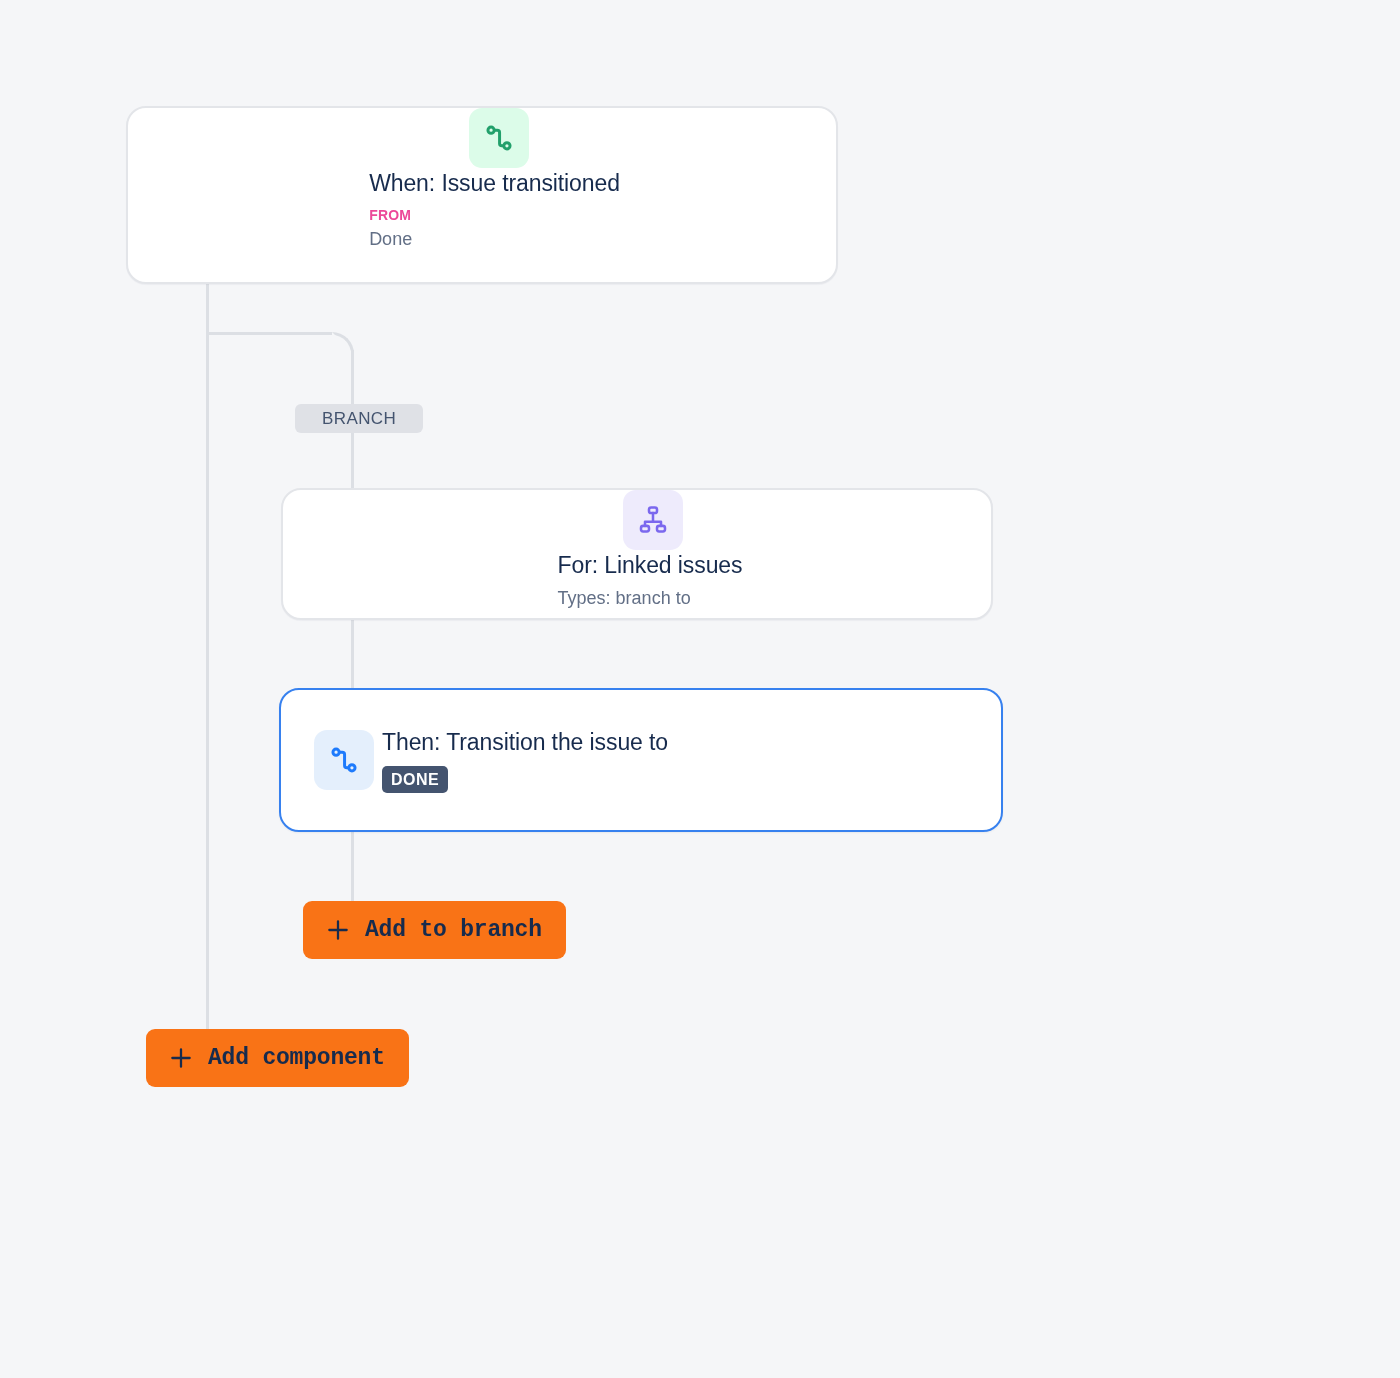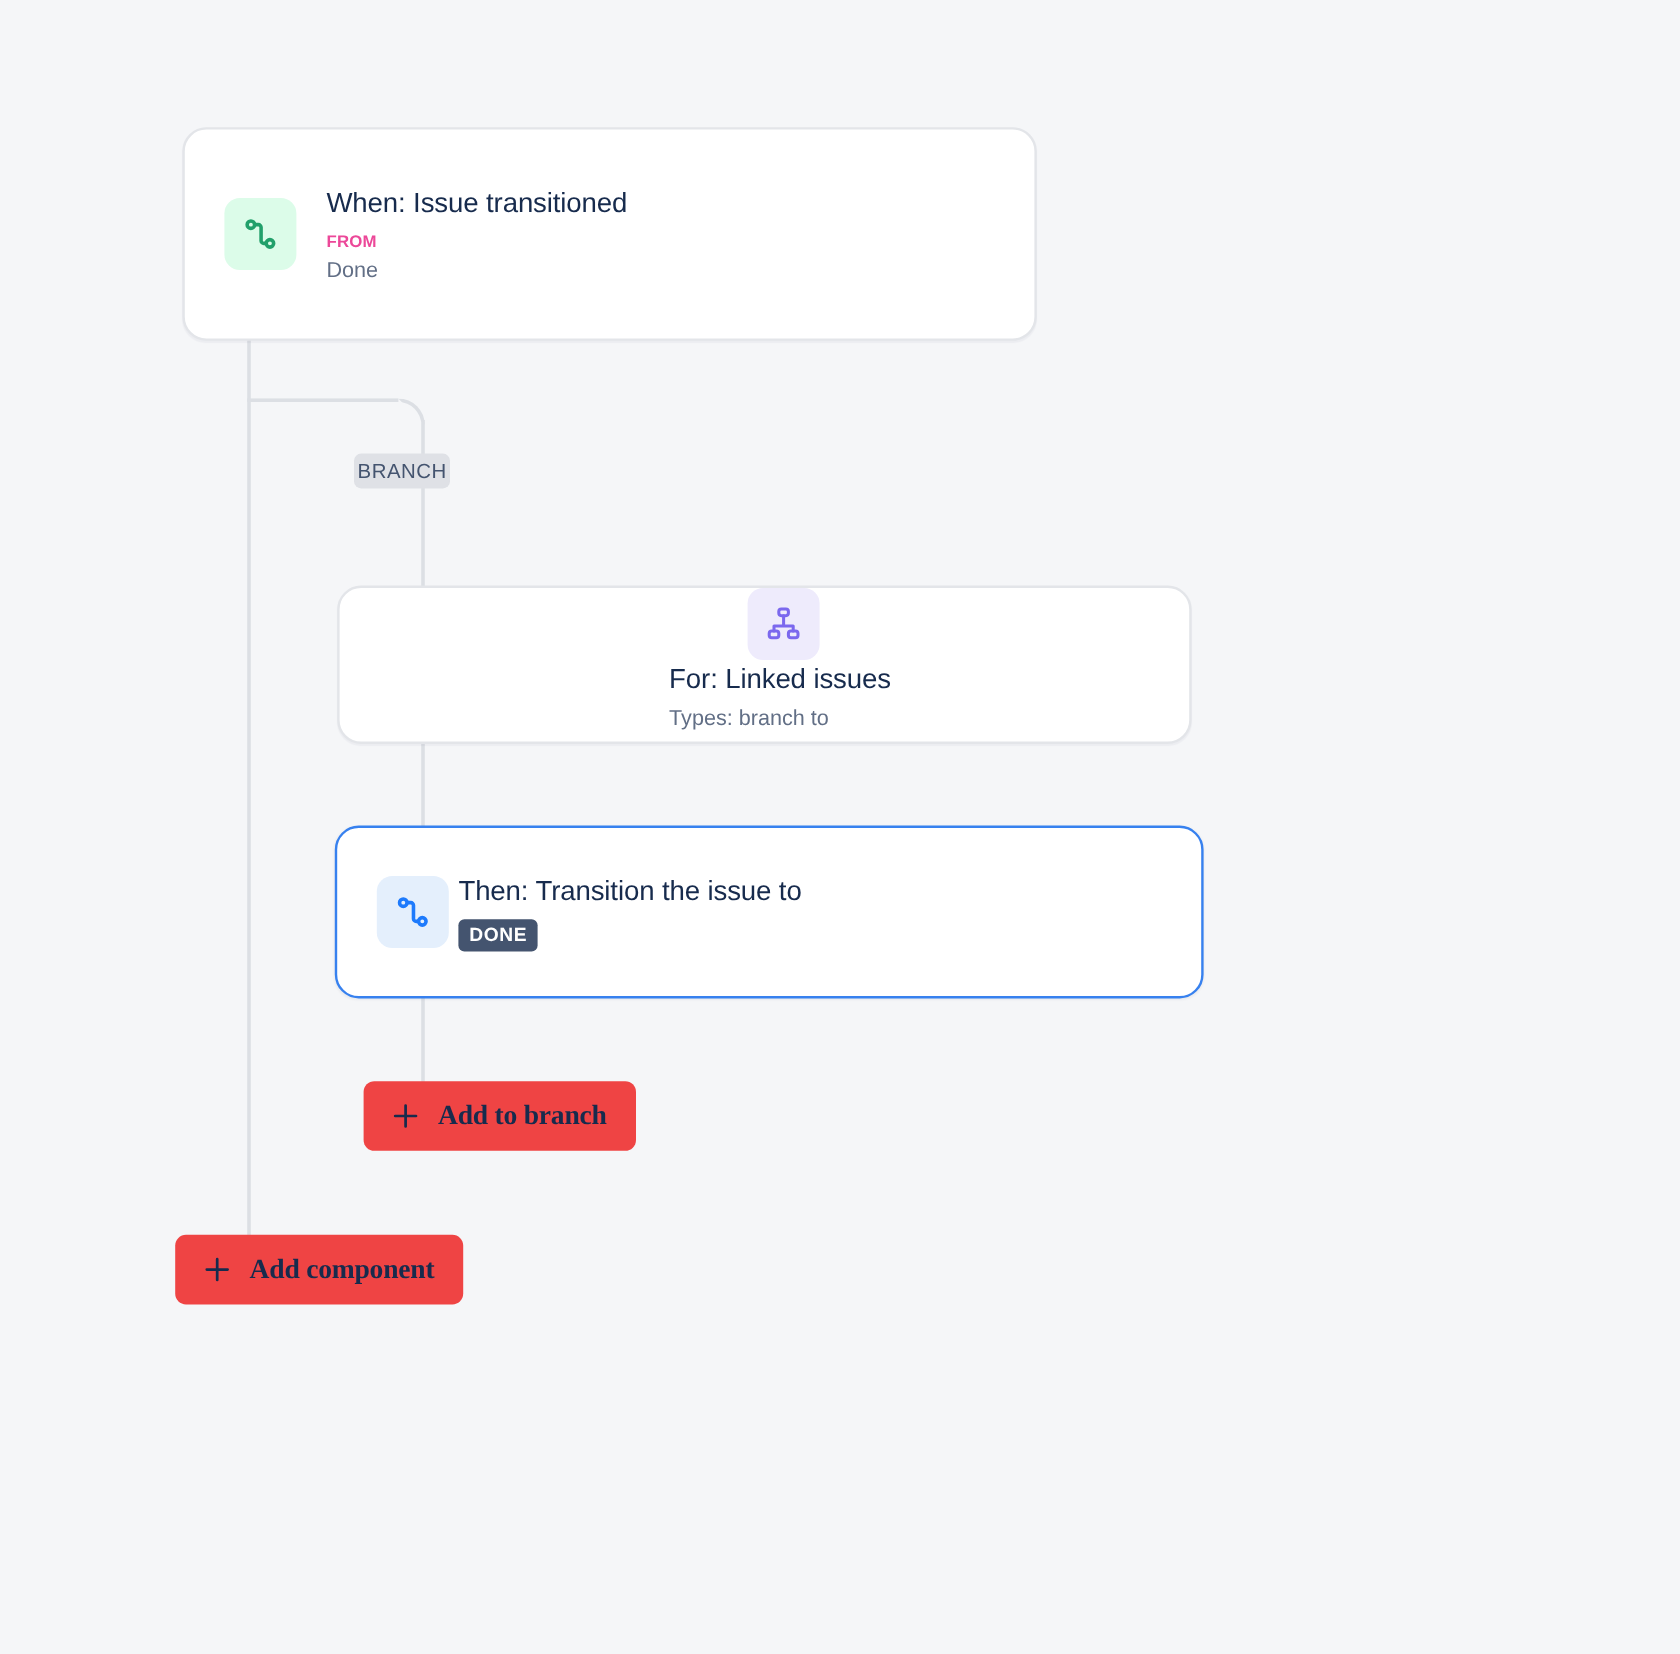--- a/index.html
+++ b/index.html
@@ -60,23 +60,23 @@
     left: 351px;
     top: 350px;
     width: 3px;
     height: 560px;
   }
 
   
   .branch-badge {
     position: absolute;
     left: 295px;
-    top: 378px;
+    top: 404px;
     height: 29px;
-    padding: 0 3px;
+    padding: 0 27px;
     display: flex;
     align-items: center;
     background: #DFE1E6;
     border-radius: 6px;
     color: #44546F;
     font-size: 17px;
     letter-spacing: 0.4px;
     font-weight: 400;
   }
 
@@ -90,24 +90,25 @@
     display: flex;
     align-items: center;
     box-shadow: 0 1px 1px rgba(9,30,66,0.04);
   }
   .card.selected {
     border: 2px solid #3781EF;
     box-shadow: 0 1px 2px rgba(9,30,66,0.06);
   }
 
   .card-trigger {
-    left: 152px;
+    left: 126px;
     top: 106px;
     width: 712px;
     height: 178px;
+    flex-direction: column;
   }
   .card-branch {
     left: 281px;
     top: 488px;
     width: 712px;
     height: 132px;
     flex-direction: column;
   }
   .card-action {
     left: 279px;
@@ -181,25 +182,25 @@
     letter-spacing: 0.5px;
   }
 
   
   .add-btn {
     position: absolute;
     display: flex;
     align-items: center;
     height: 58px;
     padding: 0 24px 0 22px;
-    background: #ef4444;
+    background: #f97316;
     border: none;
     border-radius: 9px;
     cursor: pointer;
-    font-family: Liberation Serif, serif;
+    font-family: Liberation Mono, monospace;
   }
   .add-btn .plus {
     flex: 0 0 auto;
     margin-right: 14px;
     display: flex;
     align-items: center;
   }
   .add-btn .add-label {
     font-size: 23px;
     font-weight: bold;

